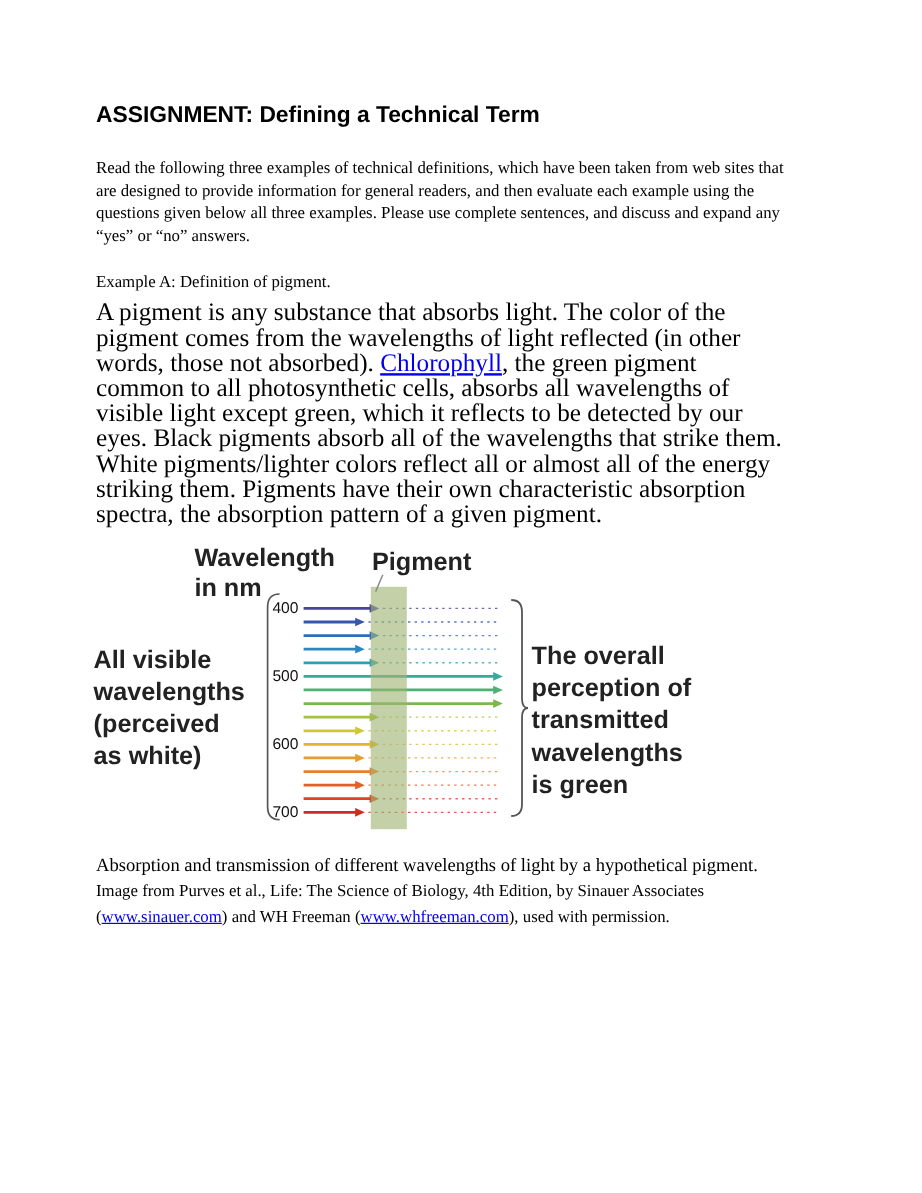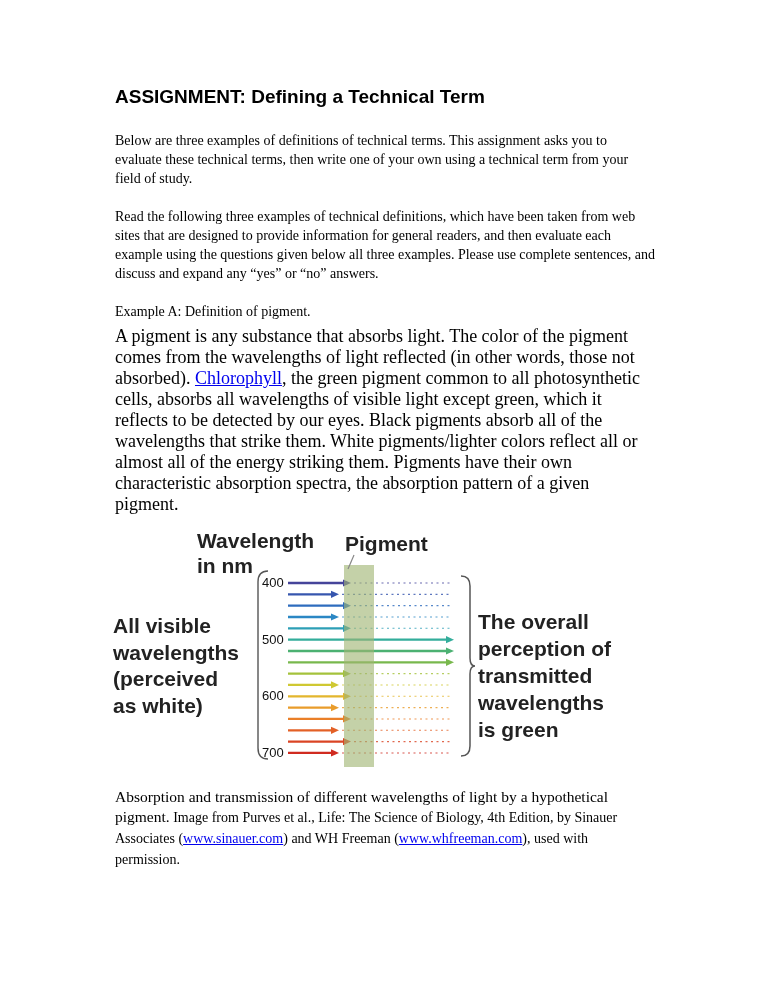--- a/index.html
+++ b/index.html
@@ -3,37 +3,37 @@
 <meta charset="utf-8">
 <style>
   * { margin:0; padding:0; box-sizing:border-box; }
   html, body { width:768px; height:994px; }
   body {
     background:#ffffff;
     font-family:"Liberation Serif", serif;
     color:#000;
     overflow:hidden;
   }
-  .page { width:768px; height:994px; padding:86px 112px 0 115px; }
+  .page { width:768px; height:994px; padding:86px 112px 0 80px; }
 
   .title {
     font-family:"Liberation Sans", sans-serif;
     font-size:19px;
     font-weight:bold;
     color:#000;
     margin-bottom:23px;
   }
   p.body-text {
     font-size:14px;
     line-height:19px;
     margin-bottom:19px;
   }
   p.example-label { margin-bottom:5px; }
   p.definition {
-    font-size:18px;
+    font-size:21px;
     line-height:21px;
     margin-bottom:10px;
   }
   a.link { color:#0000ee; text-decoration:underline; cursor:pointer; }
   .book-title { }
 
   .diagram-wrap { margin-left:-8px; margin-bottom:6px; }
 
   p.caption {
     font-size:15.5px;
@@ -41,21 +41,20 @@
   }
   .cap-credit { font-size:14px; }
 </style>
 </head>
 <body>
 
 <div class="page">
 
   <h1 class="title">ASSIGNMENT: Defining a Technical Term</h1>
 
-  <p class="body-text">Below are three examples of definitions of technical terms. This assignment asks you to evaluate these technical terms, then write one of your own using a technical term from your field of study.</p>
 
   <p class="body-text">Read the following three examples of technical definitions, which have been taken from web sites that are designed to provide information for general readers, and then evaluate each example using the questions given below all three examples. Please use complete sentences, and discuss and expand any “yes” or “no” answers.</p>
 
   <p class="body-text example-label">Example A: Definition of pigment.</p>
 
   <p class="definition"><span>A pigment is any substance that absorbs light. The color of the pigment comes from the wavelengths of light reflected (in other words, those not absorbed). </span><a href="#" class="link">Chlorophyll</a><span>, the green pigment common to all photosynthetic cells, absorbs all wavelengths of visible light except green, which it reflects to be detected by our eyes. Black pigments absorb all of the wavelengths that strike them. White pigments/lighter colors reflect all or almost all of the energy striking them. Pigments have their own characteristic absorption spectra, the absorption pattern of a given pigment.</span></p>
 
   <div class="diagram-wrap">
     <svg id="diagram-svg" width="560" height="252" viewBox="0 0 560 252">
         <line x1="181" y1="58" x2="237" y2="58" stroke="#45449a" stroke-width="2.3"></line>

